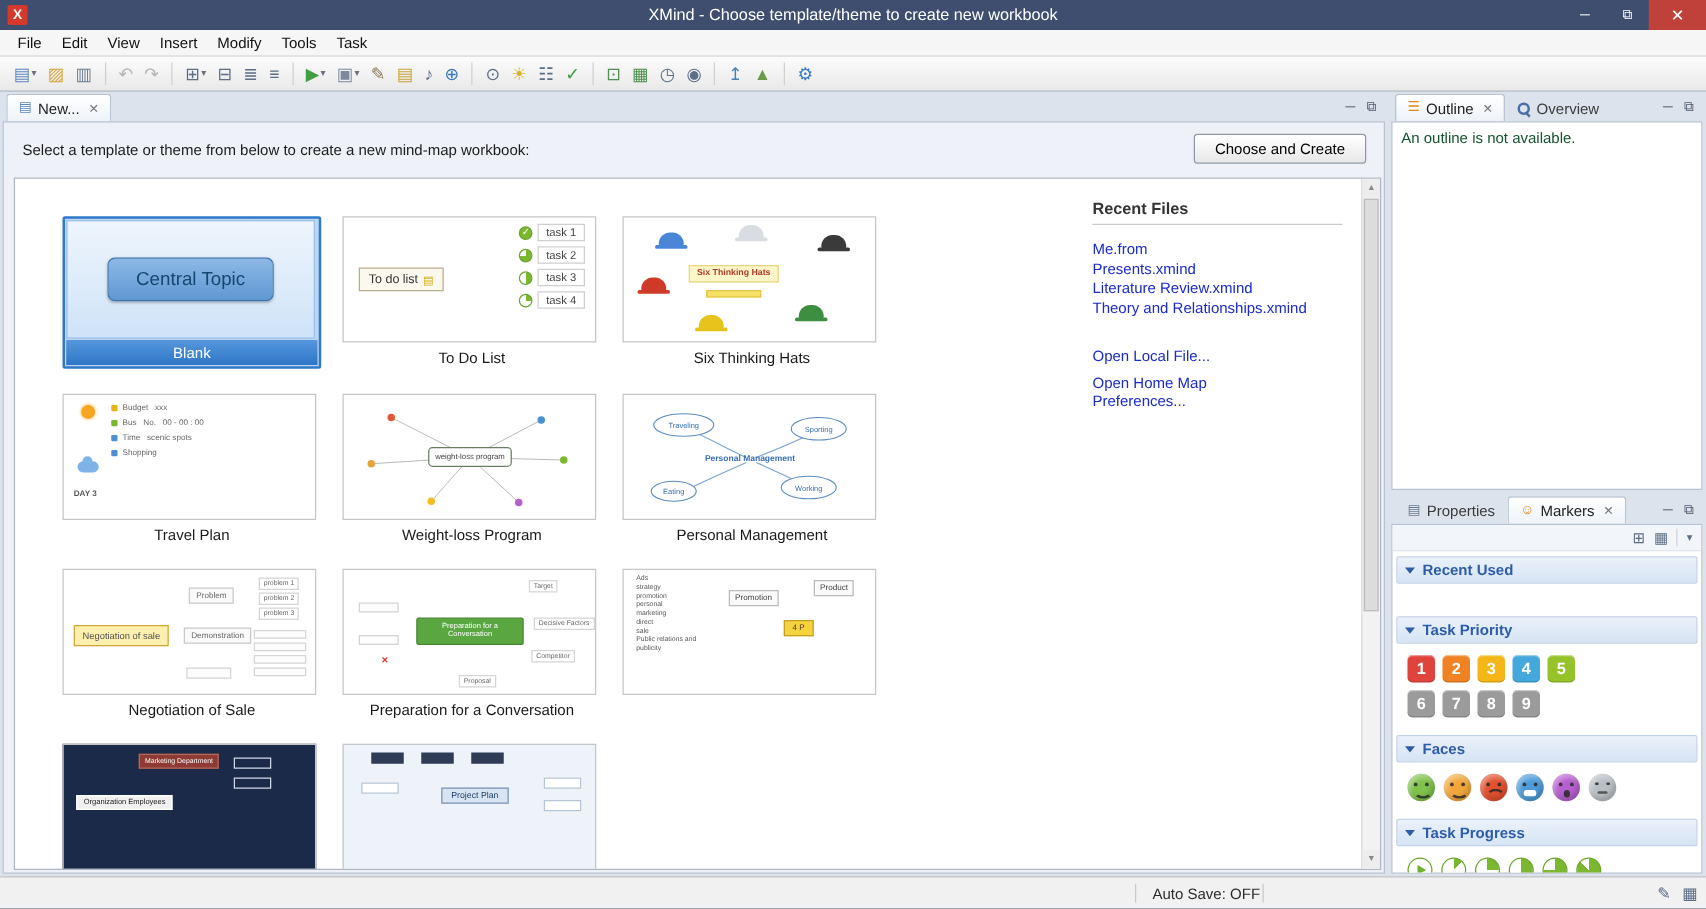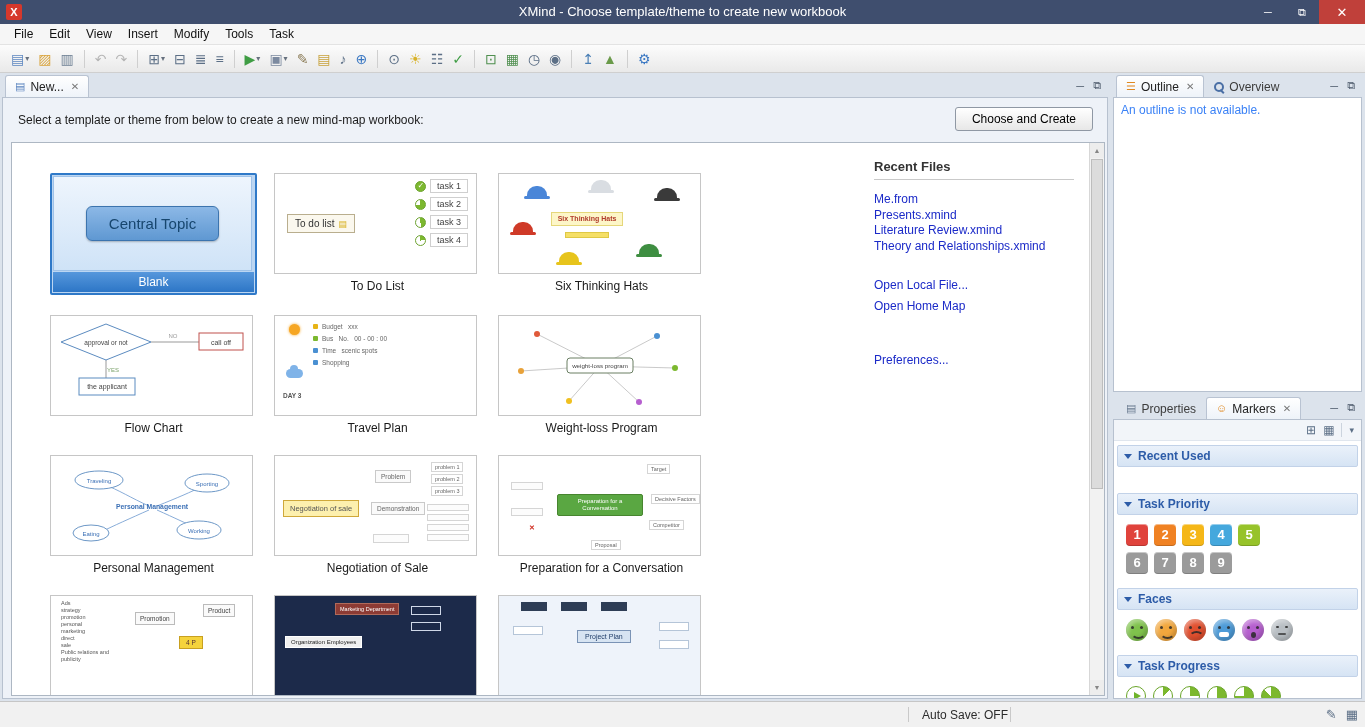--- a/index.html
+++ b/index.html
@@ -124,29 +124,29 @@
 .pp-dark{position:absolute;top:6px;width:26px;height:9px;background:#2e3d55}
 .pp-center{position:absolute;left:78px;top:34px;background:#d7e4f2;border:1px solid #7a93b5;font-size:7px;padding:2px 7px;color:#23406b}
 .pp-node{position:absolute;border:1px solid #b5c5d8;background:#fff;height:9px;width:30px}
 
 
 .recent{position:absolute;left:862px;top:16px;width:200px}
 .recent-h{font-weight:bold;font-size:13px;color:#333;padding-bottom:5px;border-bottom:1px solid #c9c9c9;margin-bottom:12px}
 .rlink{display:block;color:#1b2ac8;text-decoration:none;font-size:12px;line-height:15.5px;cursor:pointer}
 .rlink.sp1{margin-top:24px}
 .rlink.sp2{margin-top:5px}
-.rlink.sp3{margin-top:39px}
+.rlink.sp3{}
 
 
 .right-col{position:absolute;left:1113px;right:3px;top:1px;bottom:2px}
 .panel{position:absolute;left:0;right:0}
 .panel-outline{top:0;height:318px}
 .panel-markers{top:322px;bottom:0}
 .panel-body{position:absolute;top:23px;left:0;right:0;bottom:0;background:#fff;border:1px solid #b7c1cf;overflow:hidden}
-.outline-msg{padding:5px 7px;color:#3b82f6}
+.outline-msg{padding:5px 7px;color:#14532d}
 
 
 .mtoolbar{height:21px;display:flex;align-items:center;justify-content:flex-end;gap:7px;padding:0 7px;background:#f2f5f9;border-bottom:1px solid #e0e6ee}
 .mt-icon{font-size:12px;color:#5c6f86;line-height:1}
 .mt-icon.caret{font-size:9px}
 .mt-sep{width:1px;height:14px;background:#ccd4de}
 .msec-h{display:flex;align-items:center;gap:6px;margin:4px 3px 0;background:linear-gradient(#eaf1fa,#d6e4f4);border:1px solid #c2d2e8;border-radius:2px;padding:3px 6px;color:#2d5ca8;font-weight:bold;font-size:12px}
 .tri-down{width:0;height:0;border-left:4px solid transparent;border-right:4px solid transparent;border-top:5px solid #2d5ca8}
 .msec-c{padding:9px 8px 10px 12px}
 .msec-c.empty{height:22px;padding:0}
@@ -355,37 +355,20 @@
                   <span class="hat" style="left:158px;top:14px;background:#3a3a3a"></span>
                   <span class="hat" style="left:14px;top:48px;background:#cf3a28"></span>
                   <span class="hat" style="left:60px;top:78px;background:#e7c41c"></span>
                   <span class="hat" style="left:140px;top:70px;background:#3e8e41"></span>
                   <div class="hats-center">Six Thinking Hats</div>
                   <div class="hats-sub"></div>
                 </div>
                 <div class="tlabel">Six Thinking Hats</div>
               </div>
 
-              <div class="tcell">
-                <div class="thumb">
-                  <svg class="thumbsvg" viewBox="0 0 203 101">
-                    <line x1="100" y1="26" x2="148" y2="26" stroke="#999" stroke-width="1"></line>
-                    <line x1="55" y1="44" x2="55" y2="62" stroke="#999" stroke-width="1"></line>
-                    <polygon points="55,8 100,26 55,44 10,26" fill="#ffffff" stroke="#5b8bc0" stroke-width="1"></polygon>
-                    <rect x="148" y="17" width="44" height="17" fill="#fff" stroke="#c0504d" stroke-width="1"></rect>
-                    <rect x="28" y="62" width="56" height="17" fill="#fff" stroke="#5b8bc0" stroke-width="1"></rect>
-                    <text x="55" y="28.5" font-size="6.5" text-anchor="middle" fill="#444">approval or not</text>
-                    <text x="122" y="22" font-size="6" text-anchor="middle" fill="#999">NO</text>
-                    <text x="170" y="28.5" font-size="7" text-anchor="middle" fill="#444">call off</text>
-                    <text x="62" y="56" font-size="6" text-anchor="middle" fill="#7aa26a">YES</text>
-                    <text x="56" y="73" font-size="7" text-anchor="middle" fill="#444">the applicant</text>
-                  </svg>
-                </div>
-                <div class="tlabel">Flow Chart</div>
-              </div>
 
               <div class="tcell">
                 <div class="thumb">
                   <span class="sun-icon"></span>
                   <div class="travel-rows">
                       <div class="trow"><span class="tbullet" style="background: rgb(231, 180, 22);"></span><span>Budget   xxx</span></div>
                       <div class="trow"><span class="tbullet" style="background: rgb(124, 184, 47);"></span><span>Bus   No.   00 - 00 : 00</span></div>
                       <div class="trow"><span class="tbullet" style="background: rgb(74, 144, 210);"></span><span>Time   scenic spots</span></div>
                       <div class="trow"><span class="tbullet" style="background: rgb(74, 144, 210);"></span><span>Shopping</span></div>
                     </div>

